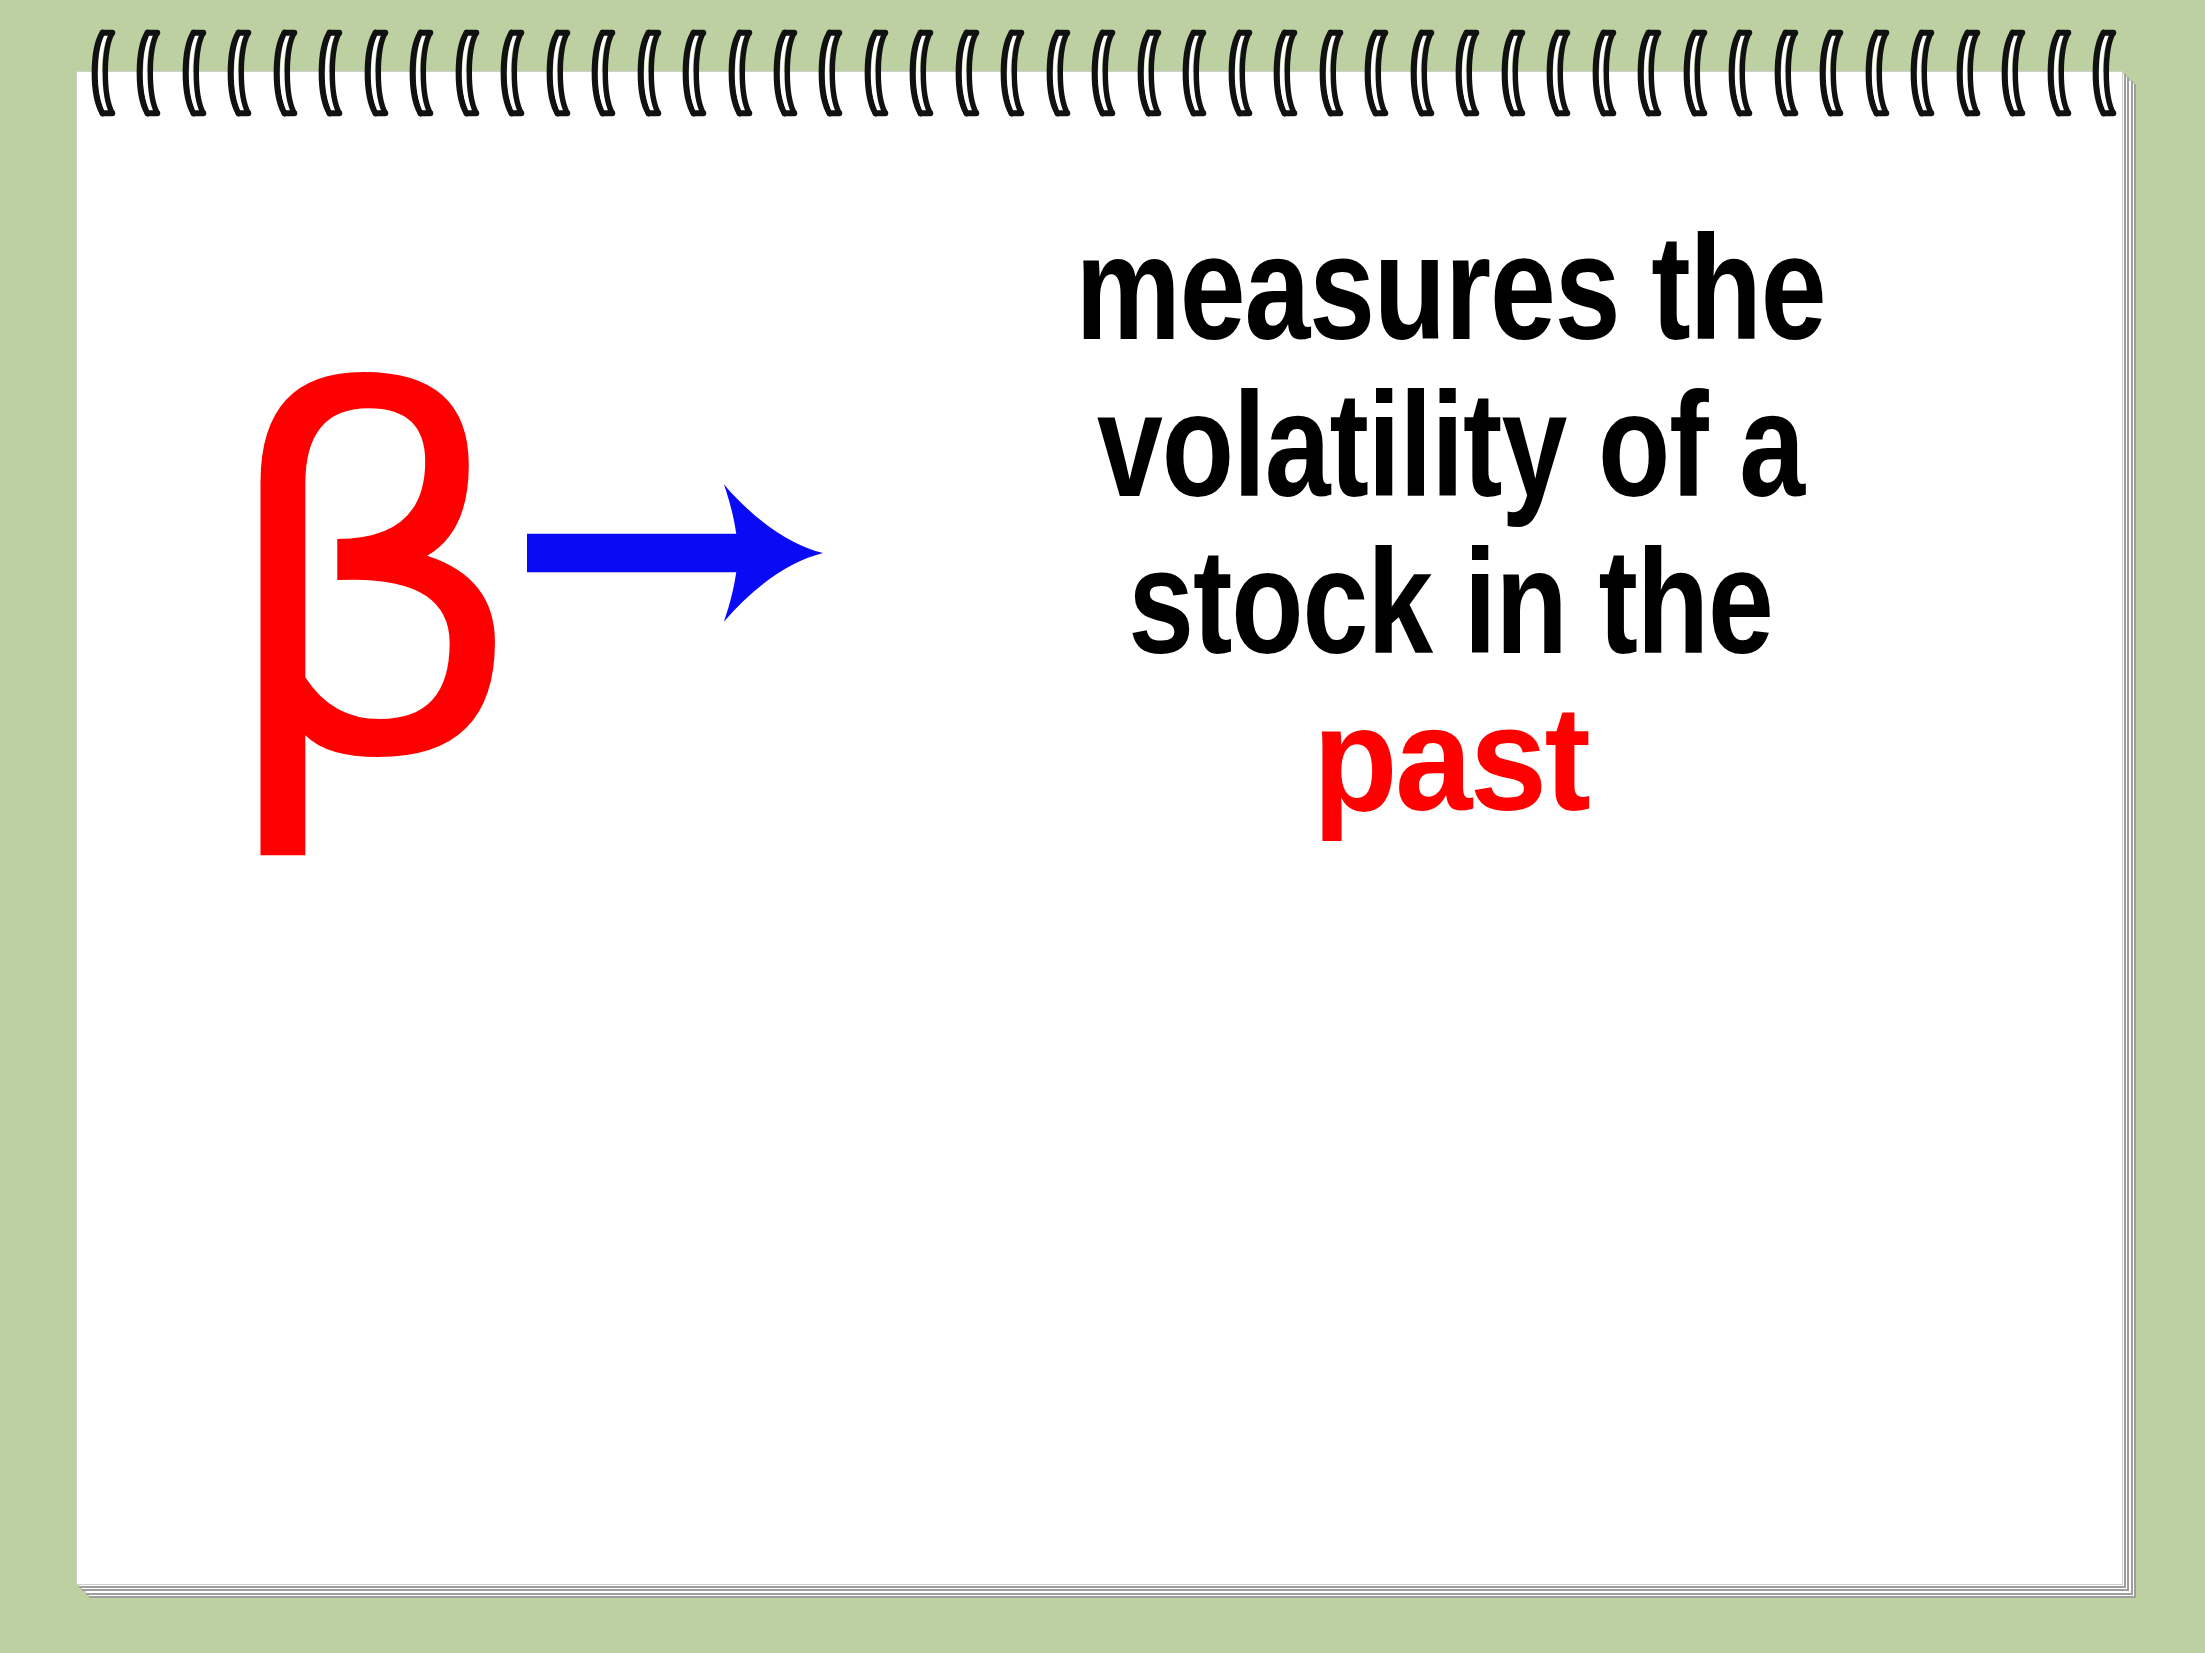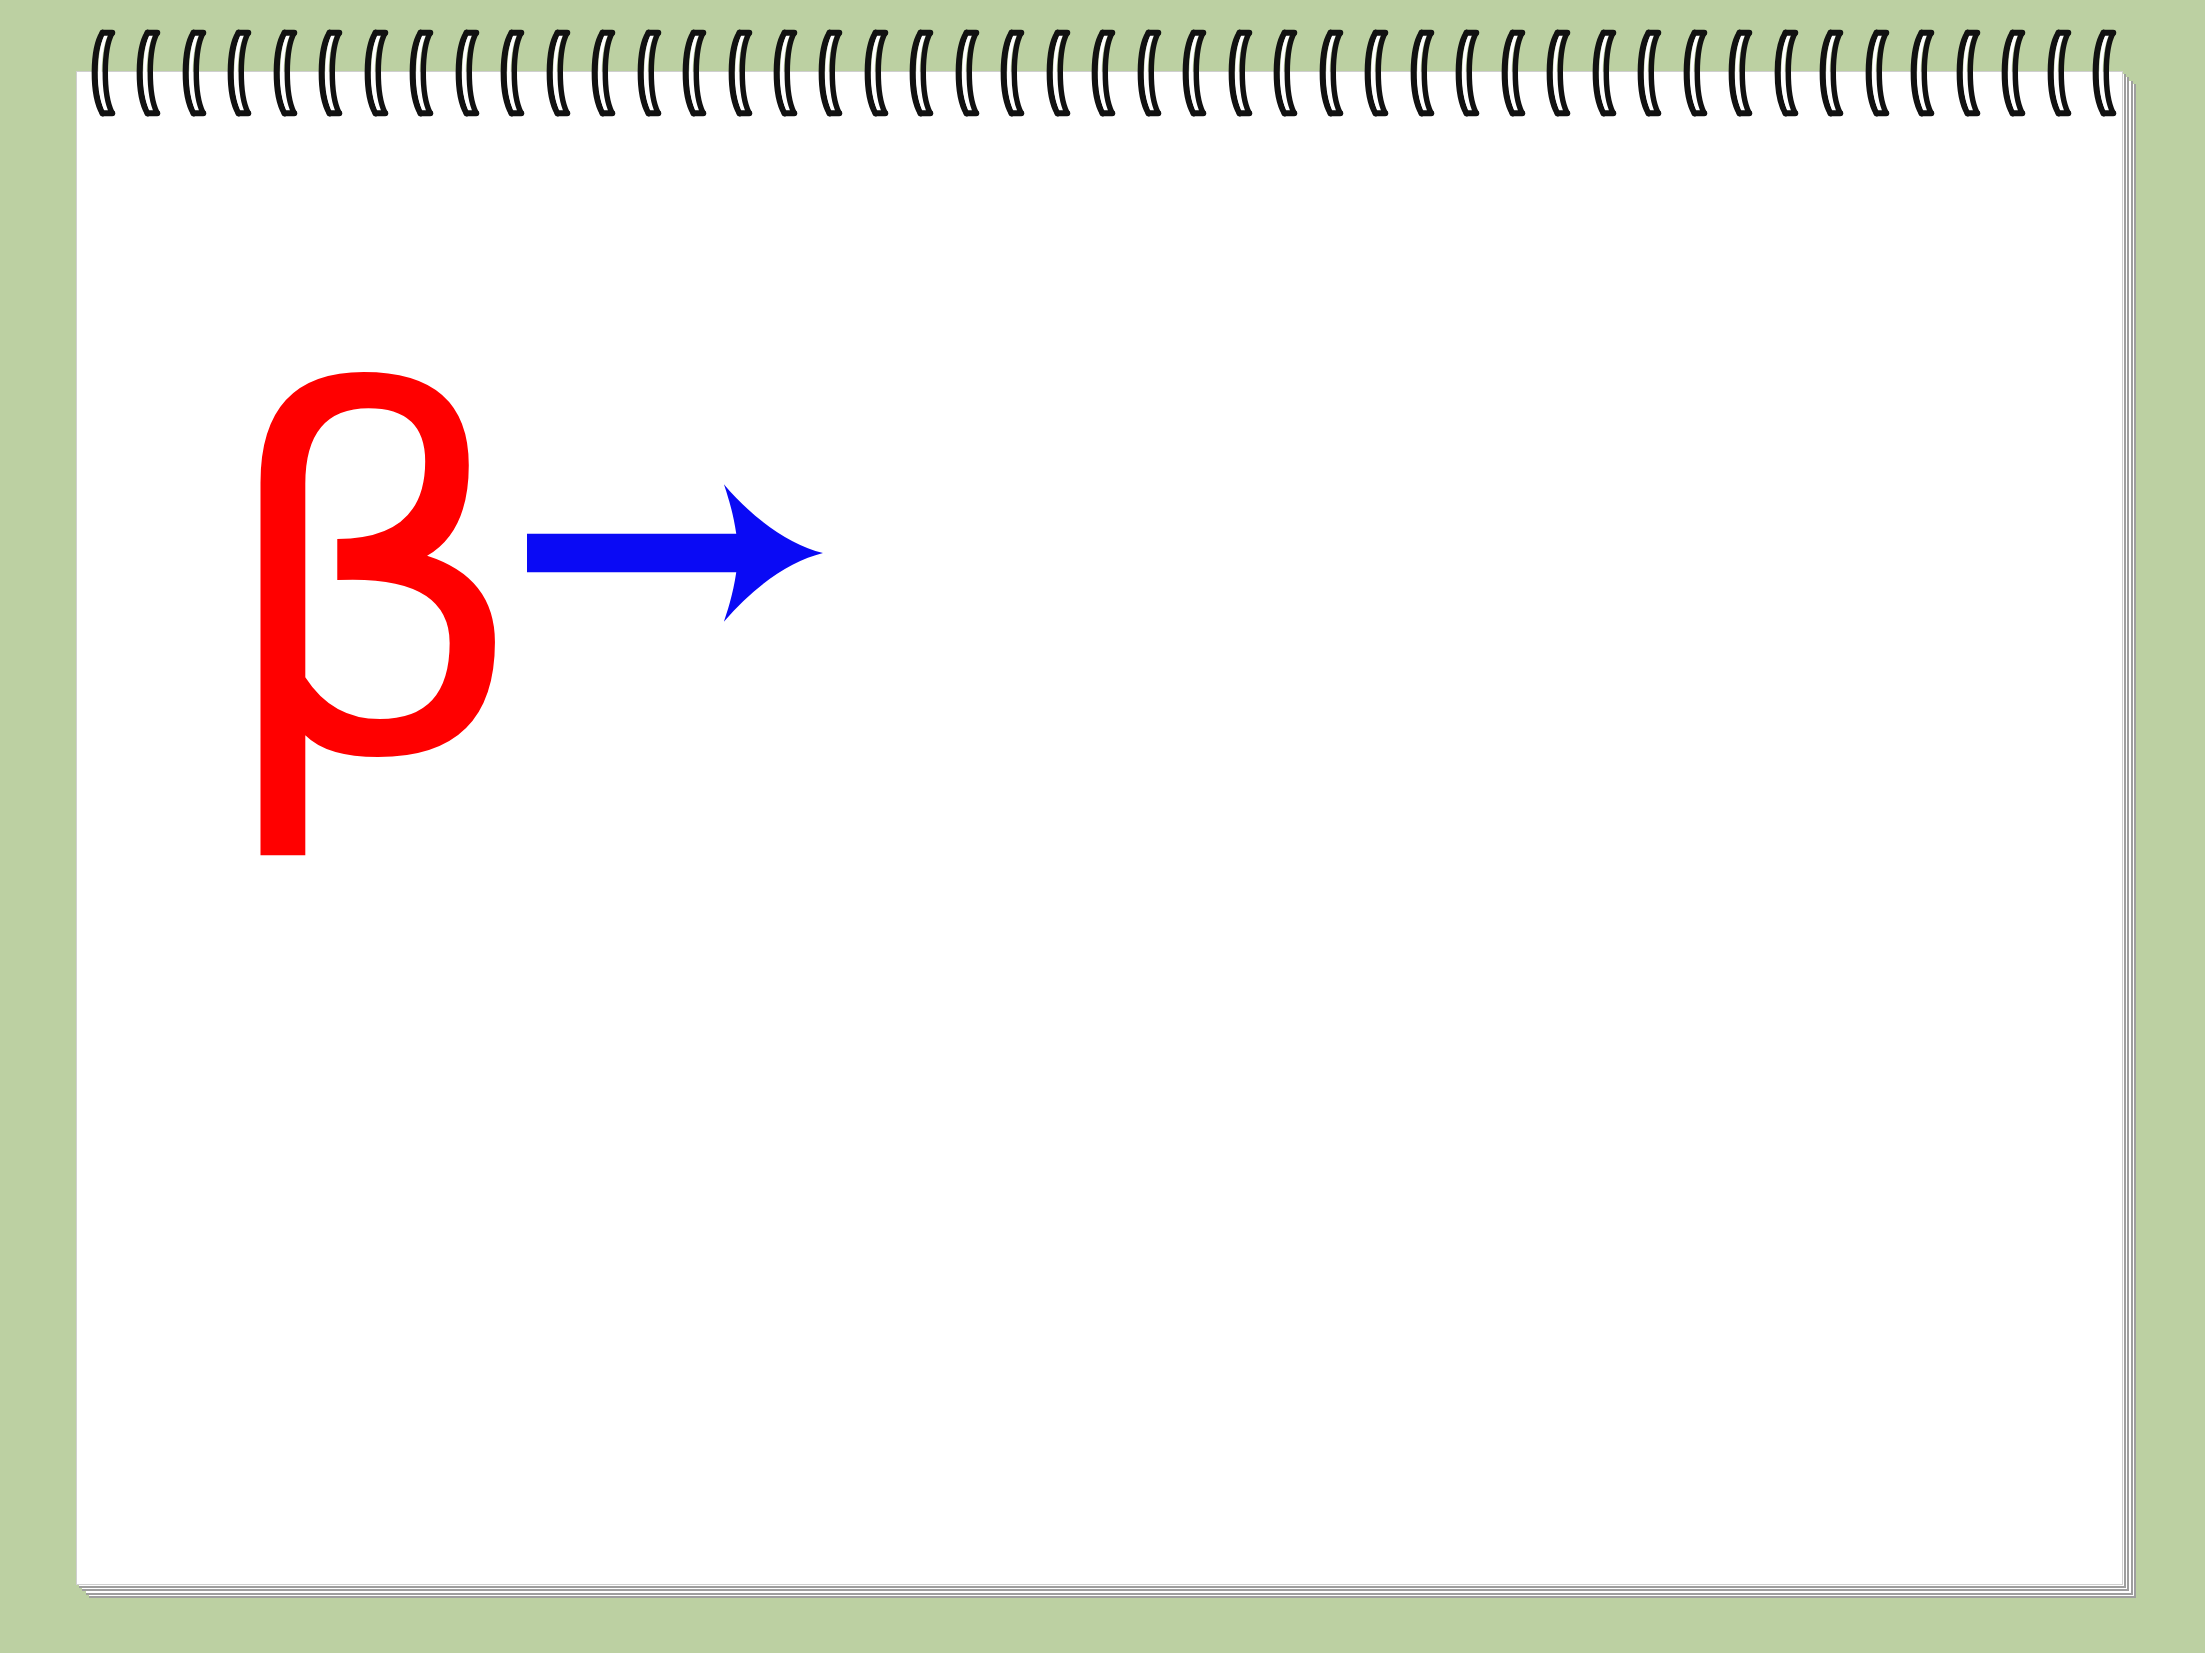--- a/index.html
+++ b/index.html
@@ -463,15 +463,21 @@
       <path d="M 0,72
                L 304,72
                C 299,38 290,12 286,0
                C 330,52 382,88 430,100
                C 382,112 330,148 286,200
                C 290,188 299,162 304,128
                L 0,128 Z" fill="#0a0af5"></path>
     </svg>
   </div>
 
+  <div id="text-block">
+    <span class="tline black" style="color: rgb(0, 0, 0);">measures the</span>
+    <span class="tline black" style="color: rgb(0, 0, 0);">volatility of a</span>
+    <span class="tline black" style="color: rgb(0, 0, 0);">stock in the</span>
+    <span class="tline red" style="color: rgb(255, 0, 0);">past</span>
+  </div>
 
 </div>
 
 
 </body></html>

